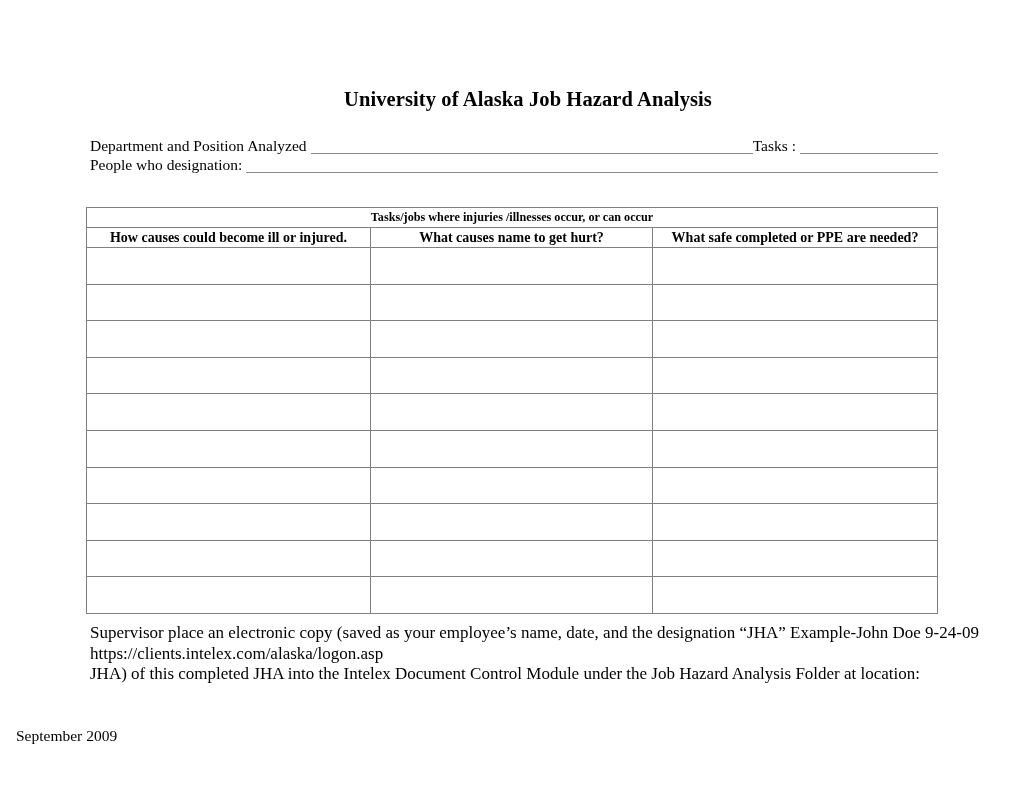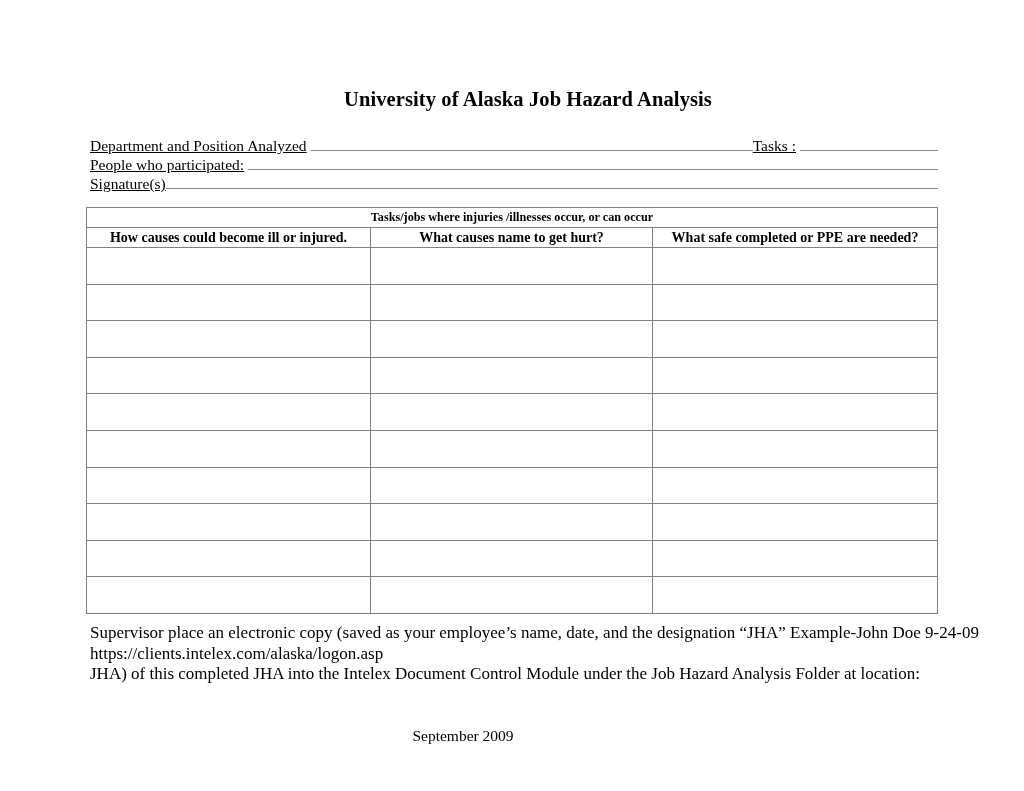--- a/index.html
+++ b/index.html
@@ -42,24 +42,23 @@
   .form-block {
     position: absolute;
     left: 90px;
     top: 136px;
     width: 848px;
     font-size: 15.5px;
     line-height: 19px;
   }
   .form-row {
     display: flex;
-    align-items: flex-start;
+    align-items: flex-end;
     white-space: nowrap;
     height: 19px;
-    text-decoration: underline;
   }
   .form-label {
     flex: 0 0 auto;
   }
   .fill-line {
     flex: 1 1 auto;
     border-bottom: 1.2px solid #8a8a8a;
     height: 14px;
     margin-bottom: 1px;
   }
@@ -113,55 +112,52 @@
     left: 90px;
     top: 623px;
     width: 852px;
     font-size: 17px;
     line-height: 20.5px;
   }
   .footer-note div { white-space: nowrap; }
 
   .footer-date {
     position: absolute;
-    left: 16px;
+    left: 0;
     top: 726px;
     width: 894px;
-    text-align: center;
+    text-align: left;
     font-size: 15.5px;
     line-height: 20px;
+    padding-left: 16px;
   }
 </style>
 </head>
 <body>
 
 <div class="page">
 
   <div class="doc-title">University of Alaska Job Hazard Analysis</div>
 
   <div class="form-block">
 
     <div class="form-row">
       <span class="form-label">Department and Position Analyzed</span>
       <span class="gap-sm"></span>
       <span class="fill-line"></span>
       <span class="form-label">Tasks :</span>
       <span class="fill-line fixed-date"></span>
     </div>
 
     <div class="form-row">
-      <span class="form-label">People who participated:</span>
+      <span class="form-label">People who designation:</span>
       <span class="gap-sm"></span>
       <span class="fill-line"></span>
     </div>
 
-    <div class="form-row">
-      <span class="form-label">Signature(s)</span>
-      <span class="fill-line"></span>
-    </div>
 
   </div>
 
   <table class="jha-table">
     <colgroup>
       <col class="col-a">
       <col class="col-b">
       <col class="col-c">
     </colgroup>
     <thead>

